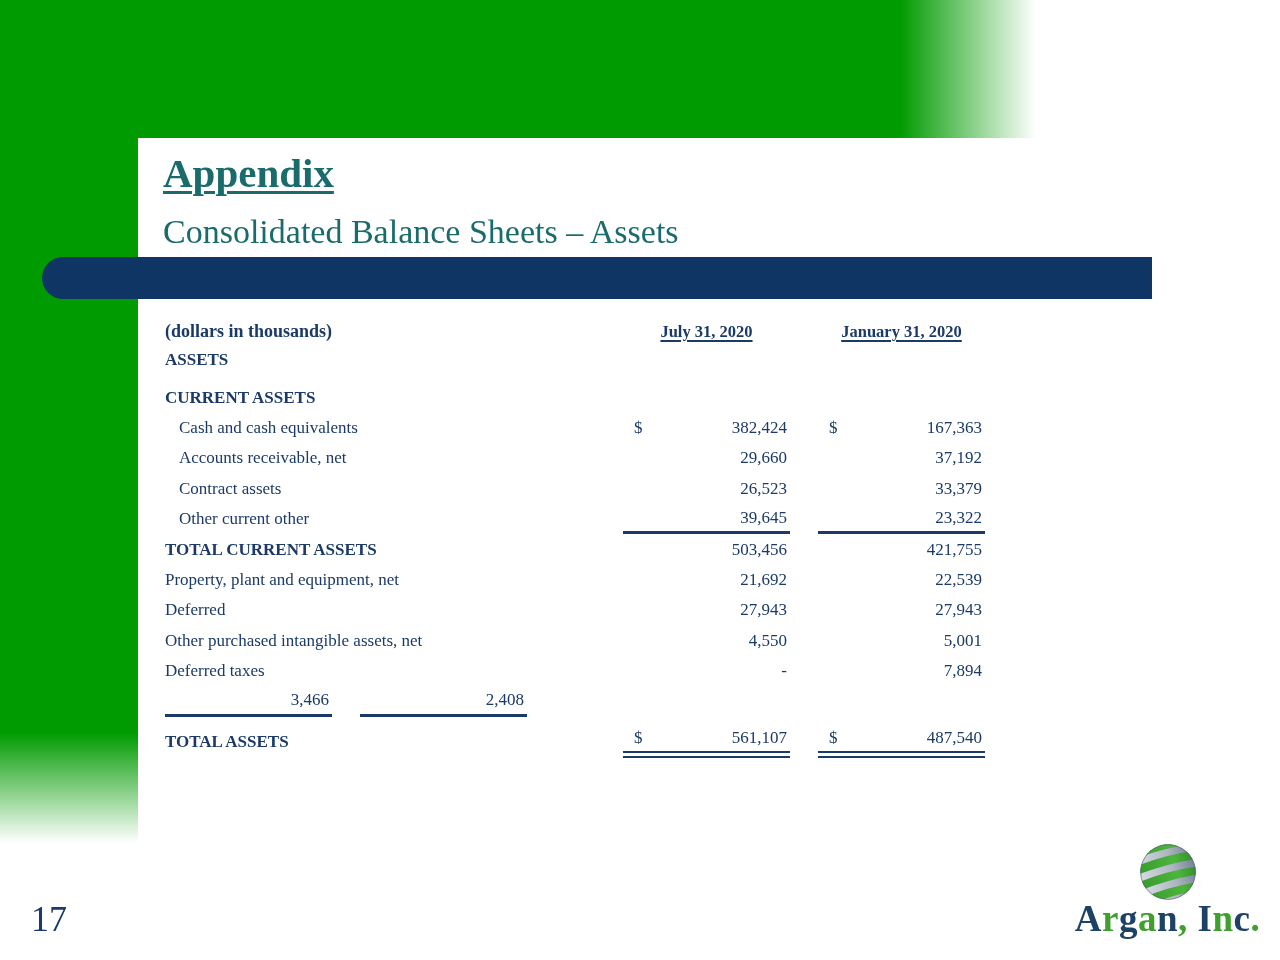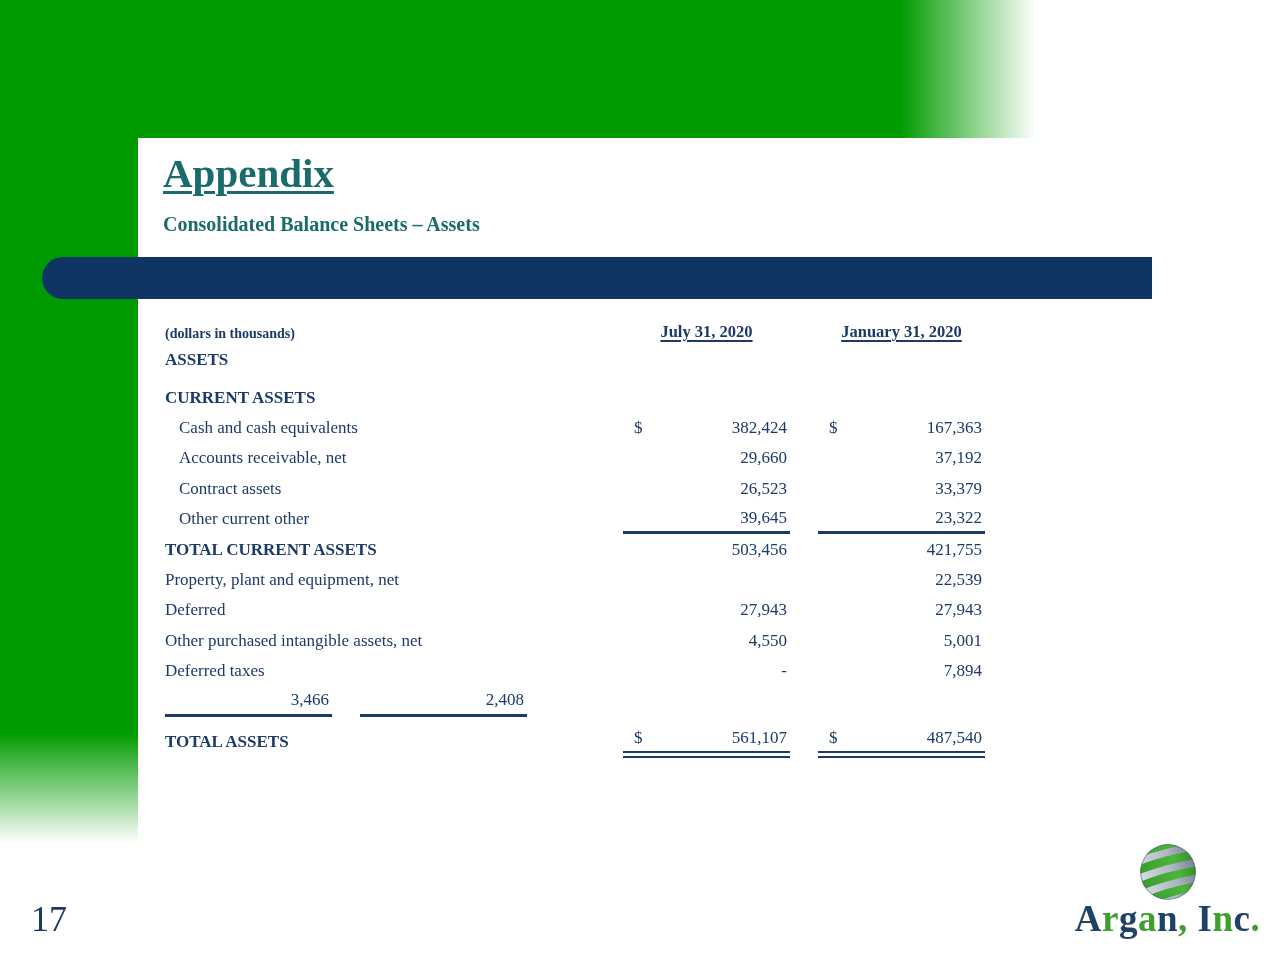--- a/index.html
+++ b/index.html
@@ -33,21 +33,21 @@
     position:absolute;left:42px;top:257px;width:1110px;height:42px;
     background:var(--navy-bar);
     border-radius:22px 0 0 22px;
   }
   
   .titles{position:absolute;left:163px;top:150px;color:var(--teal-title);}
   .titles h1{
     margin:0;font-size:41px;line-height:46px;font-weight:bold;
     text-decoration:underline;text-decoration-thickness:3px;text-underline-offset:4px;
   }
-  .titles h2{margin:10px 0 0 0;font-size:20px;line-height:36px;font-weight:bold;}
+  .titles h2{margin:18px 0 0 0;font-size:34px;line-height:36px;font-weight:normal;}
   
   .fin-table{
     position:absolute;left:165px;top:312px;width:820px;
     color:var(--navy-text);font-size:17px;
   }
   .trow{display:flex;align-items:center;height:30.4px;}
   .trow .lbl{flex:1;white-space:nowrap;}
   .trow.indent .lbl{padding-left:14px;}
   .trow.bold .lbl{font-weight:bold;}
   .vcell{
@@ -56,21 +56,21 @@
   }
   .vcell .num{margin-left:auto;}
   .spacer{width:28px;}
   .trow.rule-single .vcell{border-bottom:3px solid var(--navy-text);}
   .trow.rule-double .vcell{border-bottom:7px double var(--navy-text);}
   .trow.sec1{margin-top:3px;font-weight:bold;}
   .trow.sec2{margin-top:7px;font-weight:bold;}
   .trow.gap{margin-top:9px;height:32px;}
   
   .hrow{display:flex;align-items:flex-end;height:30px;font-weight:bold;}
-  .hrow .units{flex:1;font-size:14px;}
+  .hrow .units{flex:1;font-size:18px;}
   .hrow .dcol{
     width:167px;text-align:center;font-size:16.5px;
     text-decoration:underline;text-decoration-thickness:2px;text-underline-offset:3px;
   }
   
   .page-num{position:absolute;left:31px;top:898px;font-size:36px;color:var(--navy-text);}
   .logo{position:absolute;left:1070px;top:843px;width:195px;text-align:center;}
   .logo .globe{display:block;margin:0 auto -4px auto;}
   .logo .wordmark{font-size:37px;font-weight:bold;letter-spacing:0.5px;white-space:nowrap;}
   .logo .wordmark .g{color:var(--logo-green);}
@@ -156,20 +156,23 @@
         <div class="vcell">
           <span class="num">503,456</span>
         </div>
         <div class="spacer"></div>
         <div class="vcell">
           <span class="num">421,755</span>
         </div>
       </div>
       <div class="trow">
         <div class="lbl">Property, plant and equipment, net</div>
+        <div class="vcell">
+          <span class="num">21,692</span>
+        </div>
         <div class="spacer"></div>
         <div class="vcell">
           <span class="num">22,539</span>
         </div>
       </div>
       <div class="trow">
         <div class="lbl">Deferred</div>
         <div class="vcell">
           <span class="num">27,943</span>
         </div>

